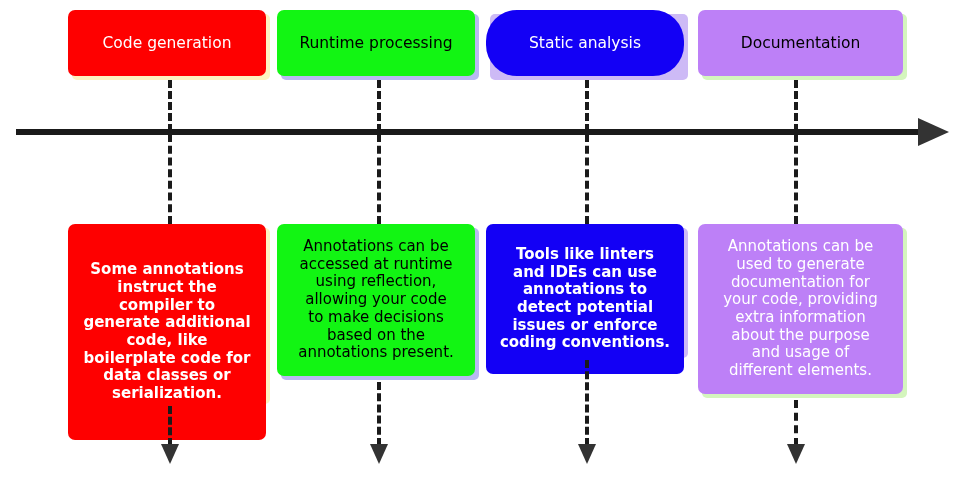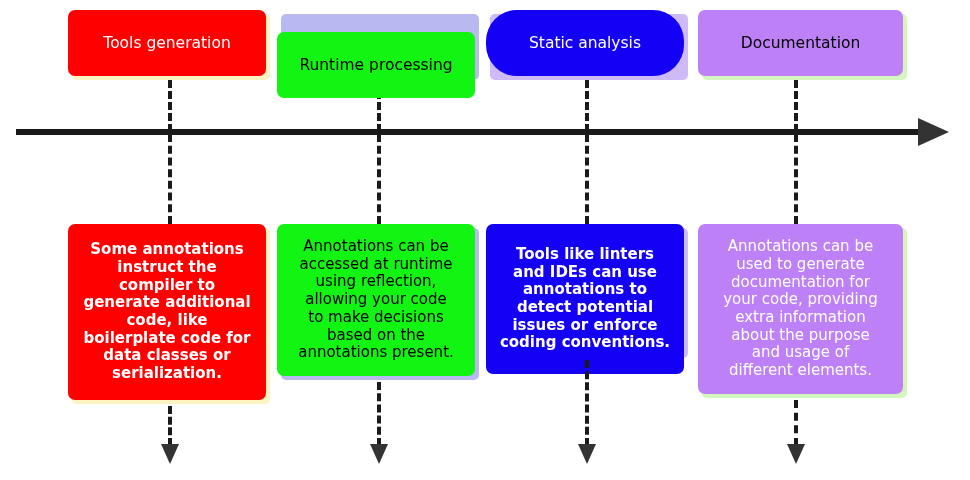--- a/index.html
+++ b/index.html
@@ -93,43 +93,43 @@
 <div id="canvas">
 
   <div class="axis-line"></div>
   <div class="axis-head"></div>
 
   <div class="dash-v" style="left:168px; top:80px; height:52px;"></div>
   <div class="dash-v" style="left:168px; top:134px; height:90px;"></div>
 
   <div class="shadow" style="left:72px; top:14px; width:198px; height:66px; background:#fdf3c0;"></div>
   <div class="node top" style="left:68px; top:10px; width:198px; height:66px; background:#fe0000; color:#ffffff;">
-    <span class="txt">Tools generation</span>
+    <span class="txt">Code generation</span>
   </div>
 
   <div class="shadow" style="left:72px; top:228px; width:198px; height:176px; background:#fdf3c0;"></div>
-  <div class="node body" style="left:68px; top:224px; width:198px; height:176px; background:#fe0000; color:#ffffff; font-weight:bold;">
+  <div class="node body" style="left:68px; top:224px; width:198px; height:216px; background:#fe0000; color:#ffffff; font-weight:bold;">
     <span class="txt">Some annotations
 instruct the
 compiler to
 generate additional
 code, like
 boilerplate code for
 data classes or
 serialization.</span>
   </div>
 
   <div class="dash-down" style="left:168px; top:406px; height:40px;"></div>
   <div class="down-head" style="left:161px; top:444px;"></div>
 
   <div class="dash-v" style="left:377px; top:80px; height:52px;"></div>
   <div class="dash-v" style="left:377px; top:134px; height:90px;"></div>
 
   <div class="shadow" style="left:281px; top:14px; width:198px; height:66px; background:#b9b9f2;"></div>
-  <div class="node top" style="left:277px; top:10px; width:198px; height:66px; background:#12f513; color:#000000;margin-top:22px;">
+  <div class="node top" style="left:277px; top:10px; width:198px; height:66px; background:#12f513; color:#000000;">
     <span class="txt">Runtime processing</span>
   </div>
 
   <div class="shadow" style="left:281px; top:228px; width:198px; height:152px; background:#b9b9f2;"></div>
   <div class="node body" style="left:277px; top:224px; width:198px; height:152px; background:#12f513; color:#000000;">
     <span class="txt">Annotations can be
 accessed at runtime
 using reflection,
 allowing your code
 to make decisions

